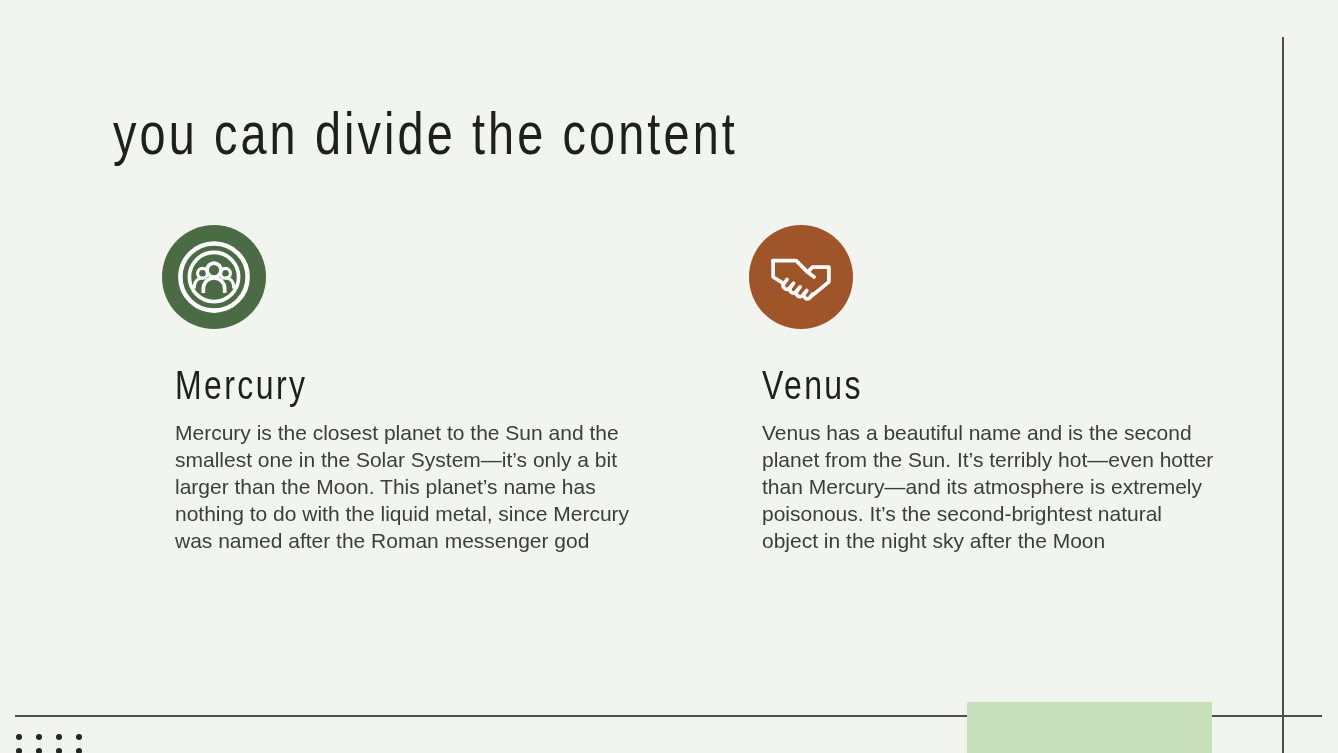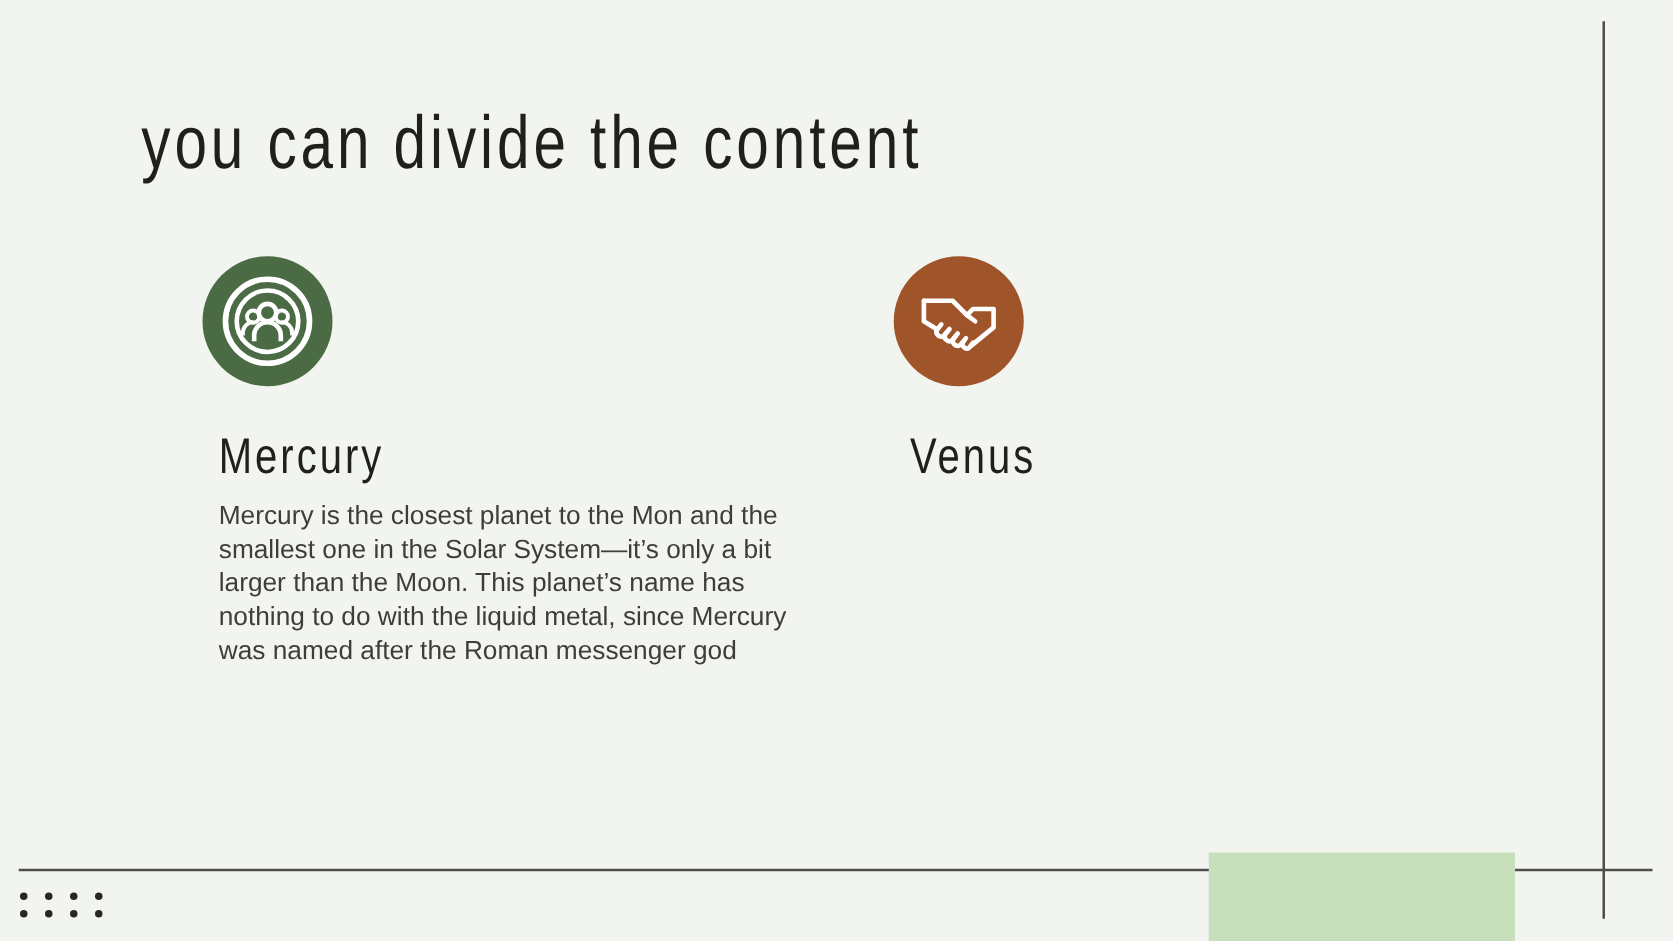--- a/index.html
+++ b/index.html
@@ -3,21 +3,21 @@
 <meta charset="utf-8">
 <style>
   * { margin: 0; padding: 0; box-sizing: border-box; }
   html, body { width: 1338px; height: 753px; }
   body {
     position: relative;
     overflow: hidden;
     background: #f2f4ef;
     font-family: "Liberation Sans", sans-serif;
   }
-  .slide { position: absolute; inset: 0; }
+  .slide { position: absolute; inset: 0; margin-top: 20px; }
 
   
   .v-line {
     position: absolute;
     left: 1282px; top: 17px;
     width: 2px; height: 718px;
     background: #4d4d4d;
   }
   .h-line {
     position: absolute;
@@ -56,21 +56,21 @@
     color: #1f1f1c;
     text-transform: lowercase;
     transform: scaleX(0.78);
     transform-origin: left top;
     white-space: nowrap;
   }
 
   
   .col { position: absolute; top: 205px; width: 480px; }
   .col-left  { left: 162px; }
-  .col-right { left: 715px; }
+  .col-right { left: 749px; }
 
   .icon-circle {
     width: 104px; height: 104px;
     border-radius: 50%;
     display: flex; align-items: center; justify-content: center;
   }
   .icon-circle svg { width: 82px; height: 82px; }
 
   .col-heading {
     margin-top: 36px;
@@ -124,33 +124,34 @@
           <circle cx="50" cy="41.5" r="8.5" stroke-width="4.5"></circle>
           <circle cx="36" cy="45.5" r="6" stroke-width="3.8"></circle>
           <circle cx="64" cy="45.5" r="6" stroke-width="3.8"></circle>
           <path d="M37 69.5 v-5.5 a13 13 0 0 1 26 0 v5.5" stroke-width="4.5"></path>
           <path d="M26 64 v-3 a10 10 0 0 1 10.5 -10" stroke-width="3.8"></path>
           <path d="M74 64 v-3 a10 10 0 0 0 -10.5 -10" stroke-width="3.8"></path>
         </g>
       </svg>
     </div>
     <h2 class="col-heading">Mercury</h2>
-    <p class="col-body">Mercury is the closest planet to the Mon and the smallest one in the Solar System—it’s only a bit larger than the Moon. This planet’s name has nothing to do with the liquid metal, since Mercury was named after the Roman messenger god</p>
+    <p class="col-body">Mercury is the closest planet to the Sun and the smallest one in the Solar System—it’s only a bit larger than the Moon. This planet’s name has nothing to do with the liquid metal, since Mercury was named after the Roman messenger god</p>
   </div>
 
   <div class="col col-right">
     <div class="icon-circle" style="background-color: rgb(160, 84, 42);">
       <svg viewBox="0 0 100 100" aria-hidden="true">
         <g stroke="#ffffff" stroke-width="4.5" fill="none" stroke-linejoin="round" stroke-linecap="round">
           <path d="M16 30 H44 L58 44 L64 38 H84 V56 L62 74"></path>
           <path d="M16 30 V50 L29 58"></path>
           <path d="M58 44 L66 50"></path>
           <path d="M33 53 l-4 5 a4.5 4.5 0 0 0 6.5 6 l3.5 -4"></path>
           <path d="M41 57.5 l-4 5 a4.5 4.5 0 0 0 6.5 6 l3.5 -4"></path>
           <path d="M49 62 l-4 5 a4.5 4.5 0 0 0 6.5 6 l3.5 -4"></path>
           <path d="M57 66.5 l-3 4 a4.3 4.3 0 0 0 6 5.5 l4 -5"></path>
         </g>
       </svg>
     </div>
     <h2 class="col-heading">Venus</h2>
+    <p class="col-body">Venus has a beautiful name and is the second planet from the Sun. It’s terribly hot—even hotter than Mercury—and its atmosphere is extremely poisonous. It’s the second-brightest natural object in the night sky after the Moon</p>
   </div>
 
 </div>
 
 </body></html>

